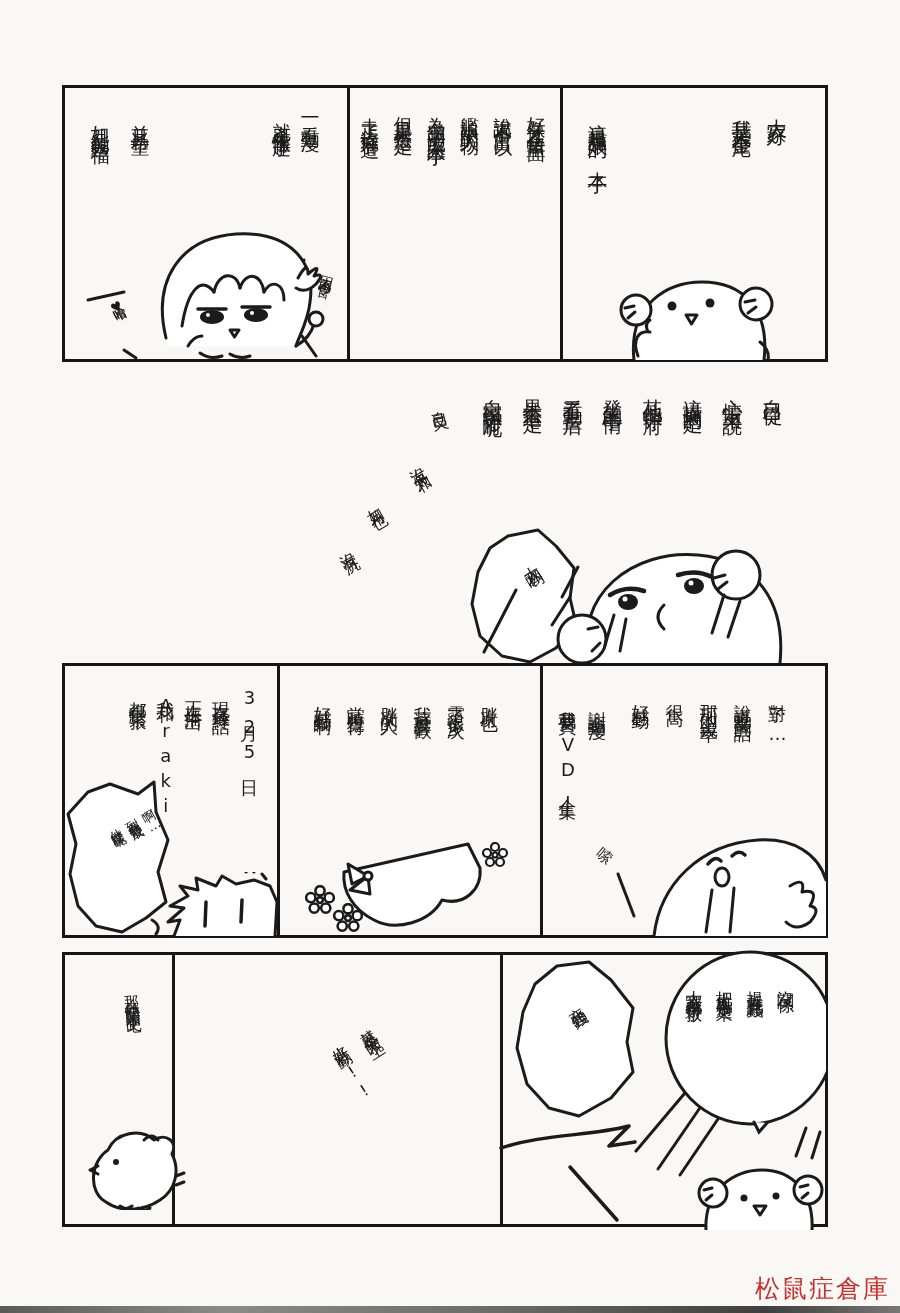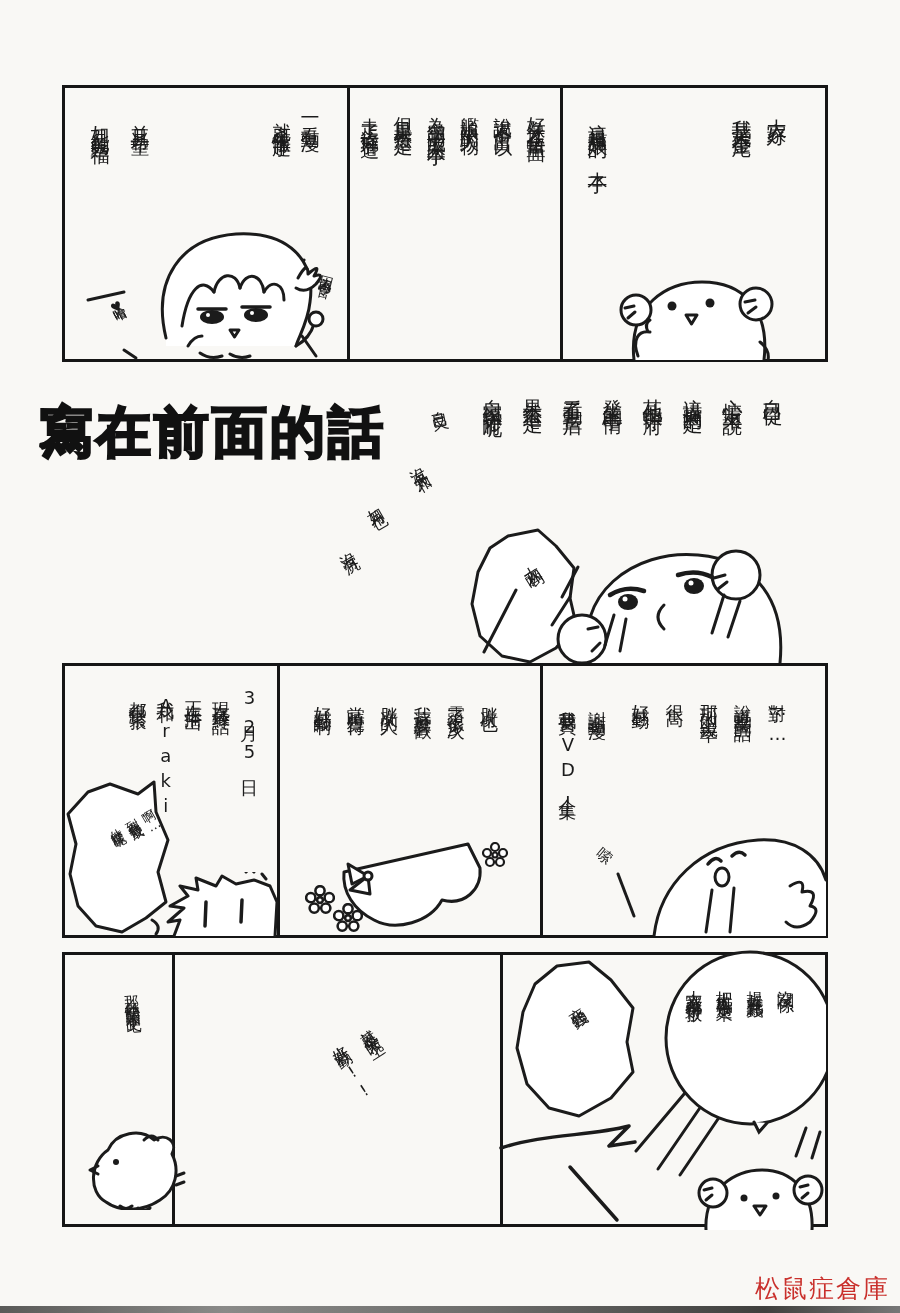--- a/index.html
+++ b/index.html
@@ -89,21 +89,20 @@
       <path d="M50,87 l28,0 M94,85 l28,0" stroke-width="3.5"></path>
       <path d="M82,108 l9,0 l-4.5,7 z" fill="#fff"></path>
       <path d="M150,56 q10,-18 10,-4 q14,-12 6,2 q12,-4 2,8 q-10,10 -20,4" fill="#fff"></path>
       <path d="M148,124 q14,-8 18,-22"></path>
       <circle cx="168" cy="97" r="7" fill="#fff"></circle>
       <path d="M40,124 q6,-10 14,-10"></path>
       <path d="M52,131 q10,7 22,3 M82,132 q10,6 20,2"></path>
     </g>
   </svg>
 
-  <div class="title" style="left:38px;top:404px;font-size:55px;">寫在前面的話</div>
 
   <div class="v" style="left:468px;top:383px;width:325px;height:195px;font-size:20px;line-height:2.0;">自己從
 心情上來說
 這描寫的是
 其他鎮守府
 發生的事情
 看了動畫后
 果然這不是
 自家鎮守府呢</div>
 

